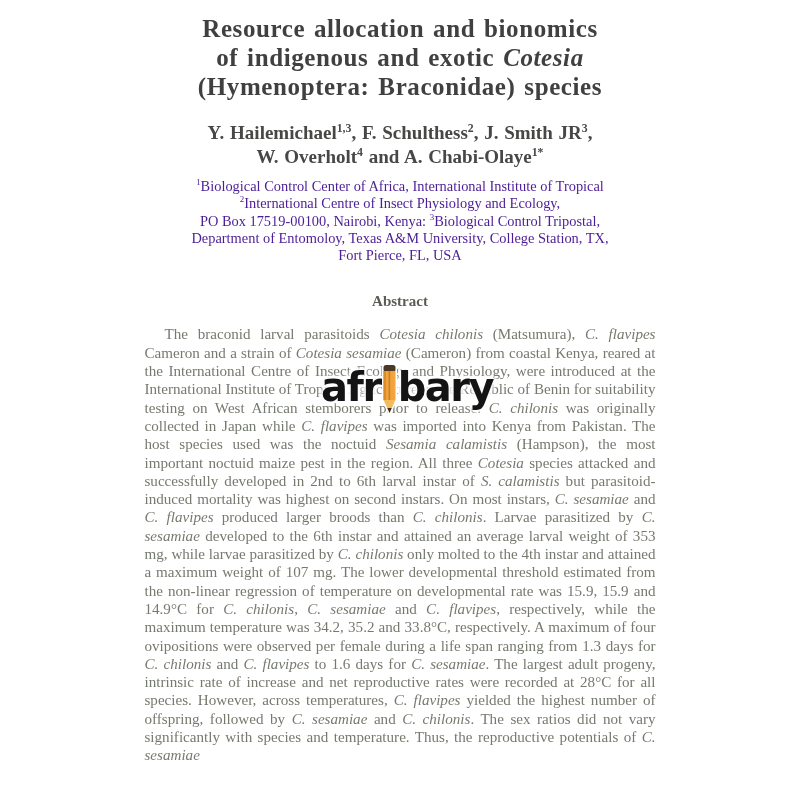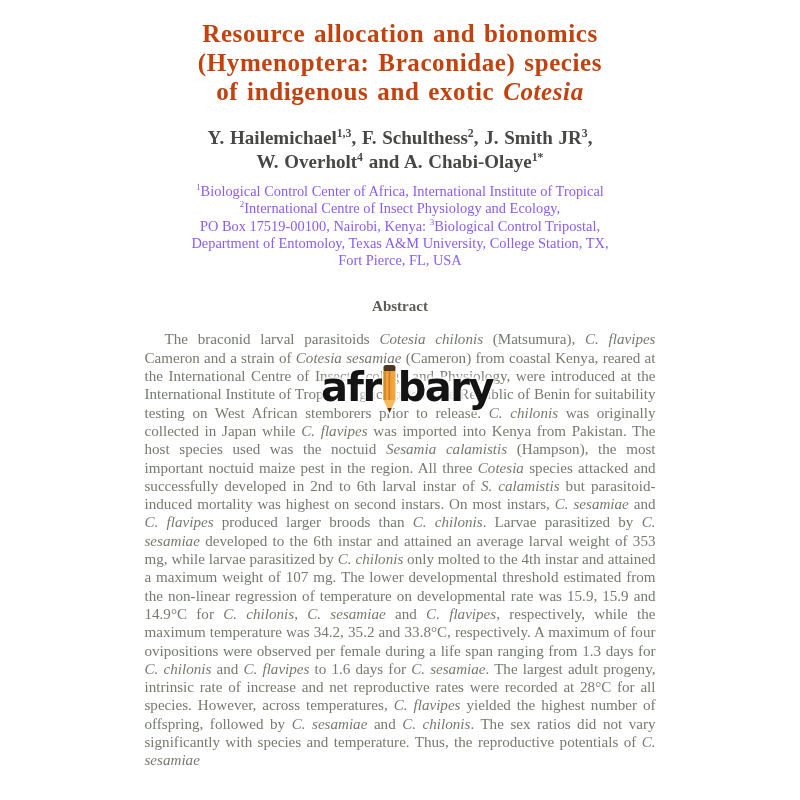--- a/index.html
+++ b/index.html
@@ -4,45 +4,44 @@
 <style>
   html,body{margin:0;padding:0;background:#ffffff;}
   .page{
     position:relative;
     width:800px;height:800px;
     background:#ffffff;
     overflow:hidden;
     font-family:"Liberation Serif", serif;
   }
   .title{
-    margin:0;
-    padding-top:19px;
+    margin:14px;
     text-align:center;
     font-size:25px;
     line-height:29px;
     font-weight:bold;
     letter-spacing:0.6px;
-    color:#c2410c;
+    color:#404040;
     word-spacing:2px;
   }
   .authors{
     margin-top:20px;
     text-align:center;
     font-size:19px;
     line-height:24px;
     font-weight:bold;
     color:#474745;
     word-spacing:1px;
   }
   .affiliations{
     margin-top:9px;
     text-align:center;
     font-size:14.4px;
     line-height:17.3px;
-    color:#8b5cf6;
+    color:#4c1d95;
   }
   .abstract-heading{
     margin-top:29px;
     text-align:center;
     font-size:15px;
     font-weight:bold;
     color:#5c5c54;
   }
   .abstract-body{
     margin:15px auto 0 auto;
@@ -79,22 +78,22 @@
     margin:0 1px -5px 1px;
   }
 </style>
 </head>
 <body>
 
 <div class="page">
 
   <h1 class="title">
     <div><span>Resource allocation and bionomics</span></div>
+    <div><span>of indigenous and exotic </span><span class="it">Cotesia</span></div>
     <div><span>(Hymenoptera: Braconidae) species</span></div>
-    <div><span>of indigenous and exotic </span><span class="it">Cotesia</span></div>
   </h1>
 
   <div class="authors">
     <div><span>Y. Hailemichael</span><sup>1,3</sup><span>, F. Schulthess</span><sup>2</sup><span>, J. Smith JR</span><sup>3</sup><span>,</span></div>
     <div><span>W. Overholt</span><sup>4</sup><span> and A. Chabi-Olaye</span><sup>1*</sup></div>
   </div>
 
   <div class="affiliations">
     <div><sup>1</sup><span>Biological Control Center of Africa, International Institute of Tropical</span></div>
     <div><sup>2</sup><span>International Centre of Insect Physiology and Ecology,</span></div>

